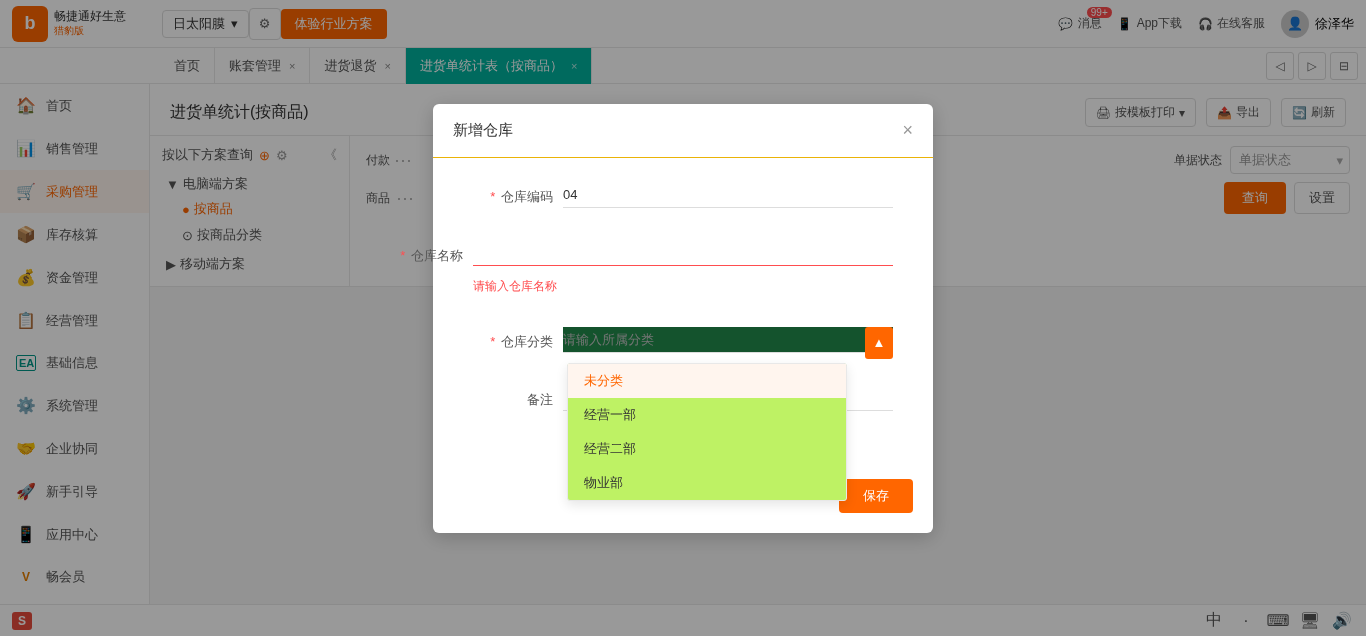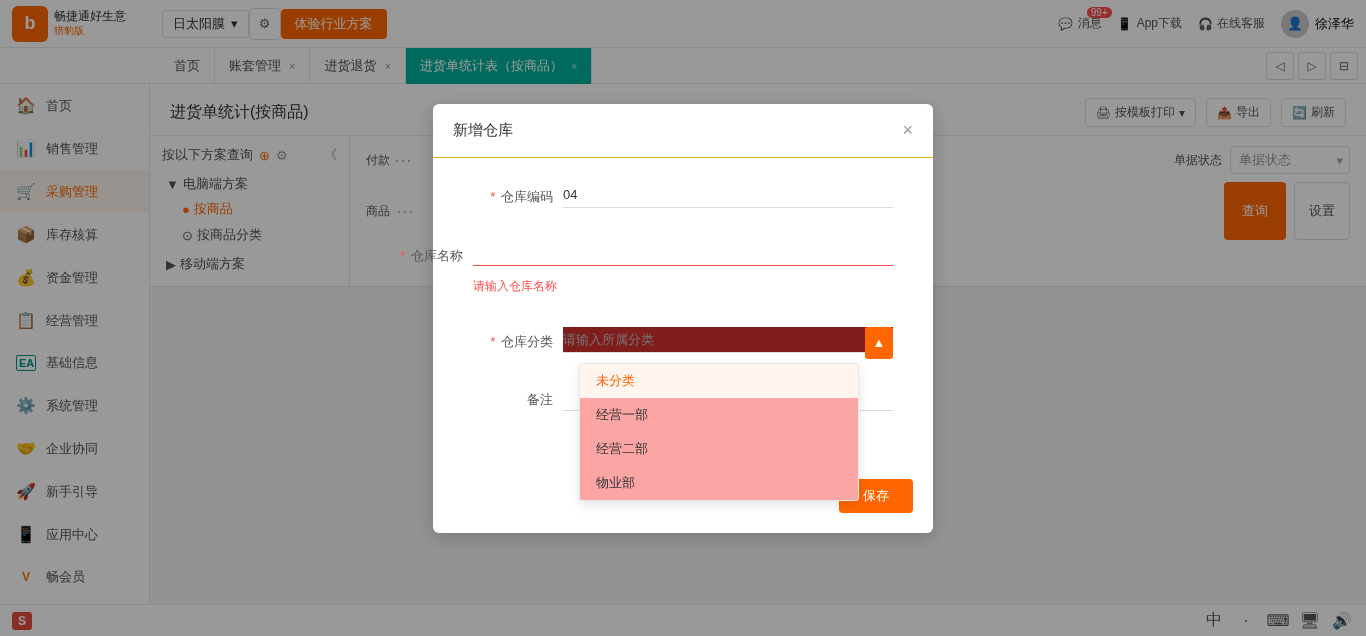--- a/index.html
+++ b/index.html
@@ -216,21 +216,21 @@
       border: 1px solid #ddd; border-radius: 4px;
       padding: 5px 10px; cursor: pointer;
       background: #fff; color: #555; font-size: 12px;
     }
     .query-btn {
       background: #ff6600; color: white; border: none;
       border-radius: 4px; padding: 6px 18px; cursor: pointer; font-size: 13px;
     }
     .setting-btn {
       border: 1px solid #ddd; border-radius: 4px;
-      padding: 19px 14px; cursor: pointer; background: #fff;
+      padding: 6px 14px; cursor: pointer; background: #fff;
       color: #555; font-size: 13px;
     }
 
     
     .overlay {
       position: fixed;
       top: 0; left: 0; right: 0; bottom: 0;
       background: rgba(0,0,0,0.4);
       z-index: 100;
       display: flex;
@@ -287,37 +287,37 @@
     
     .dropdown-trigger {
       flex: 1;
       border: none;
       border-bottom: 1px solid #ddd;
       padding: 5px 30px 5px 0;
       font-size: 13px;
       color: #999;
       outline: none;
       cursor: pointer;
-      background: #7f1d1d;
+      background: #14532d;
       width: 100%;
     }
     .dropdown-arrow-btn {
       position: absolute;
       right: 0; top: 0;
       width: 28px; height: 32px;
       background: #ff6600;
       border-radius: 3px;
       display: flex; align-items: center; justify-content: center;
       cursor: pointer; color: white;
     }
     .dropdown-list {
       position: absolute;
-      top: 36px; left: 16px;
+      top: 36px; left: 4px;
       width: 280px;
-      background: #fca5a5;
+      background: #bef264;
       border: 1px solid #e8e8e8;
       border-radius: 3px;
       box-shadow: 0 4px 12px rgba(0,0,0,0.1);
       z-index: 200;
     }
     .dropdown-option {
       padding: 8px 16px;
       cursor: pointer;
       font-size: 13px;
       color: #333;

